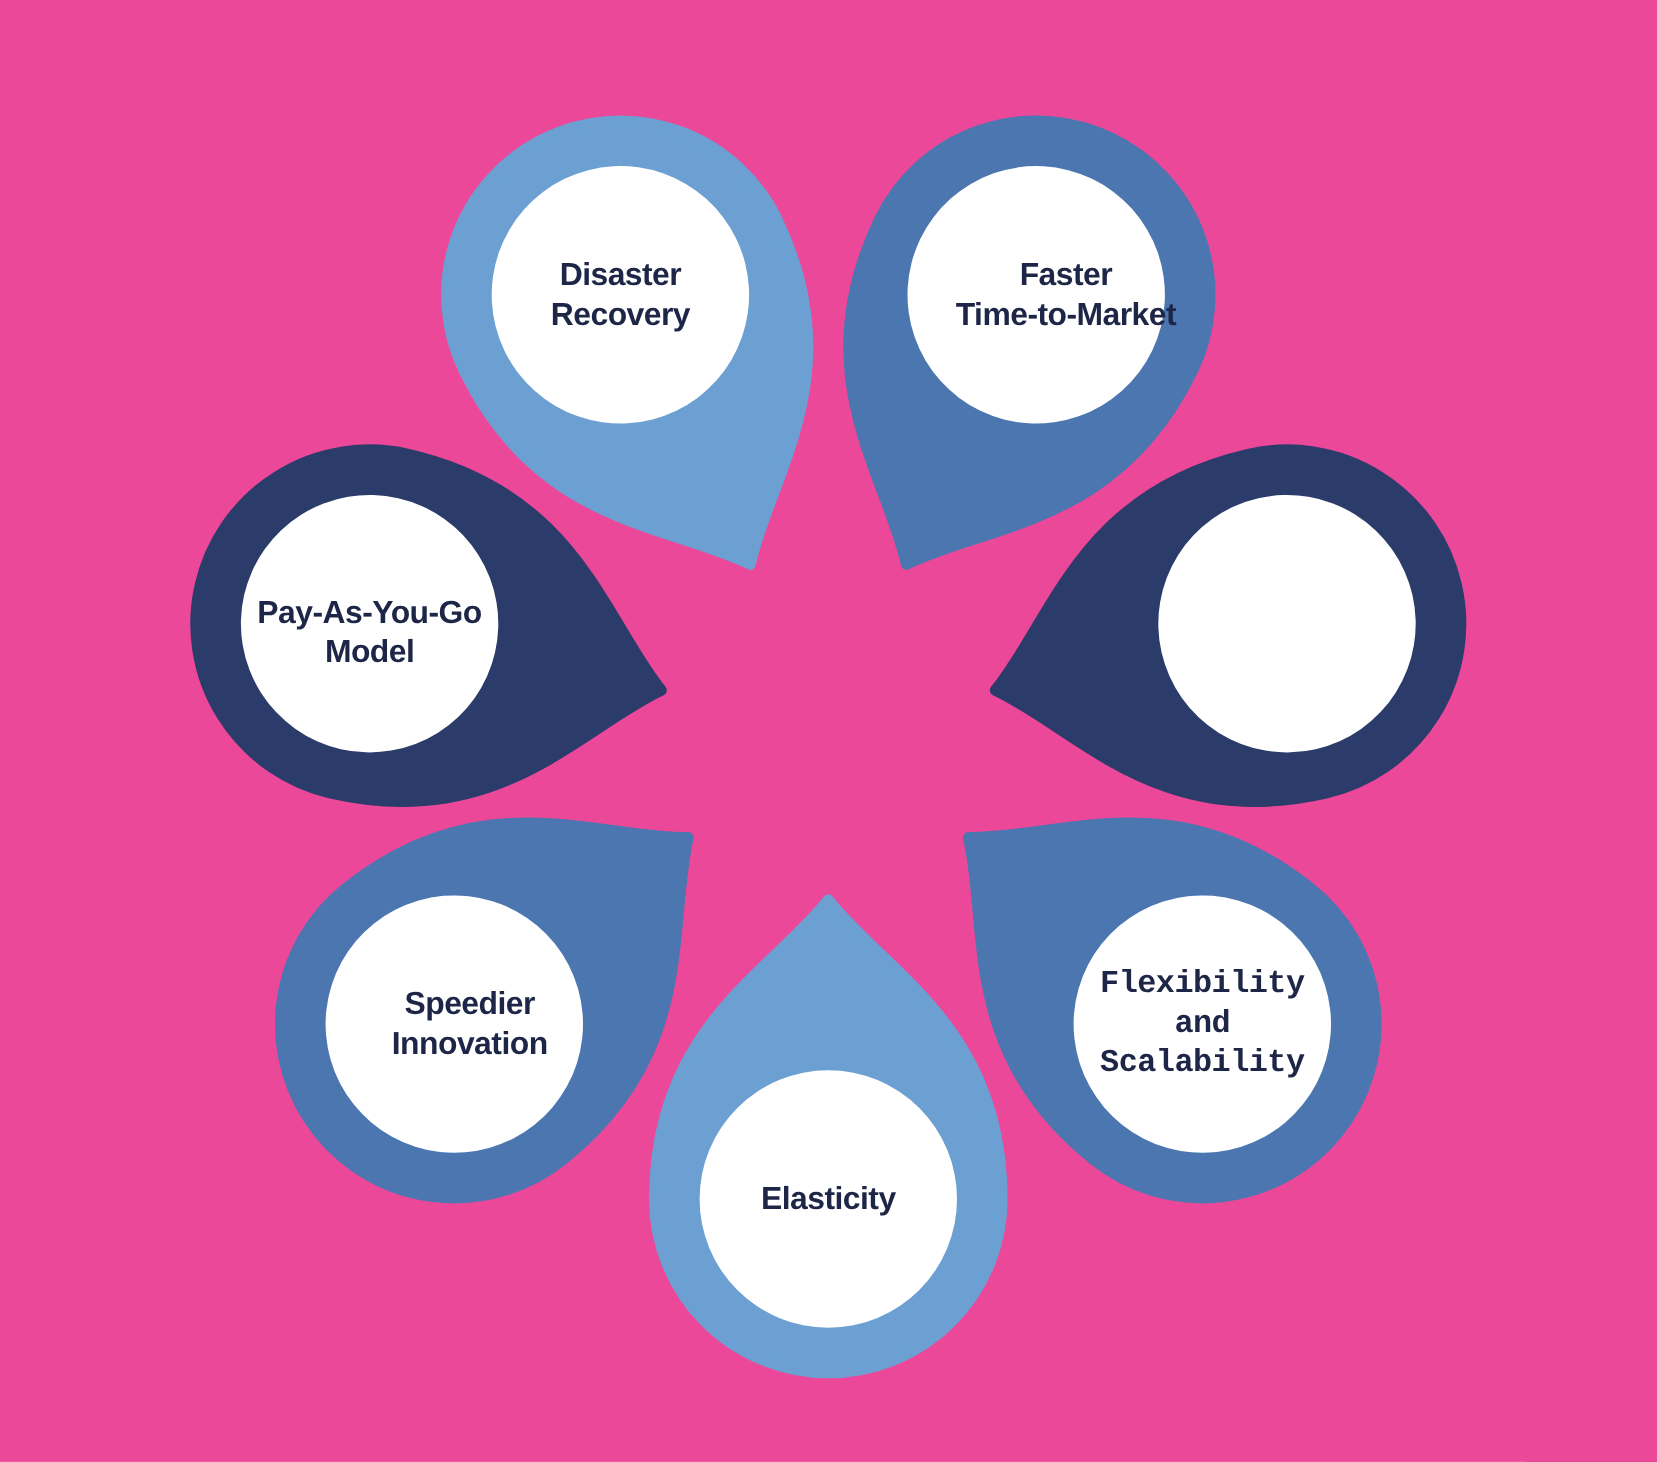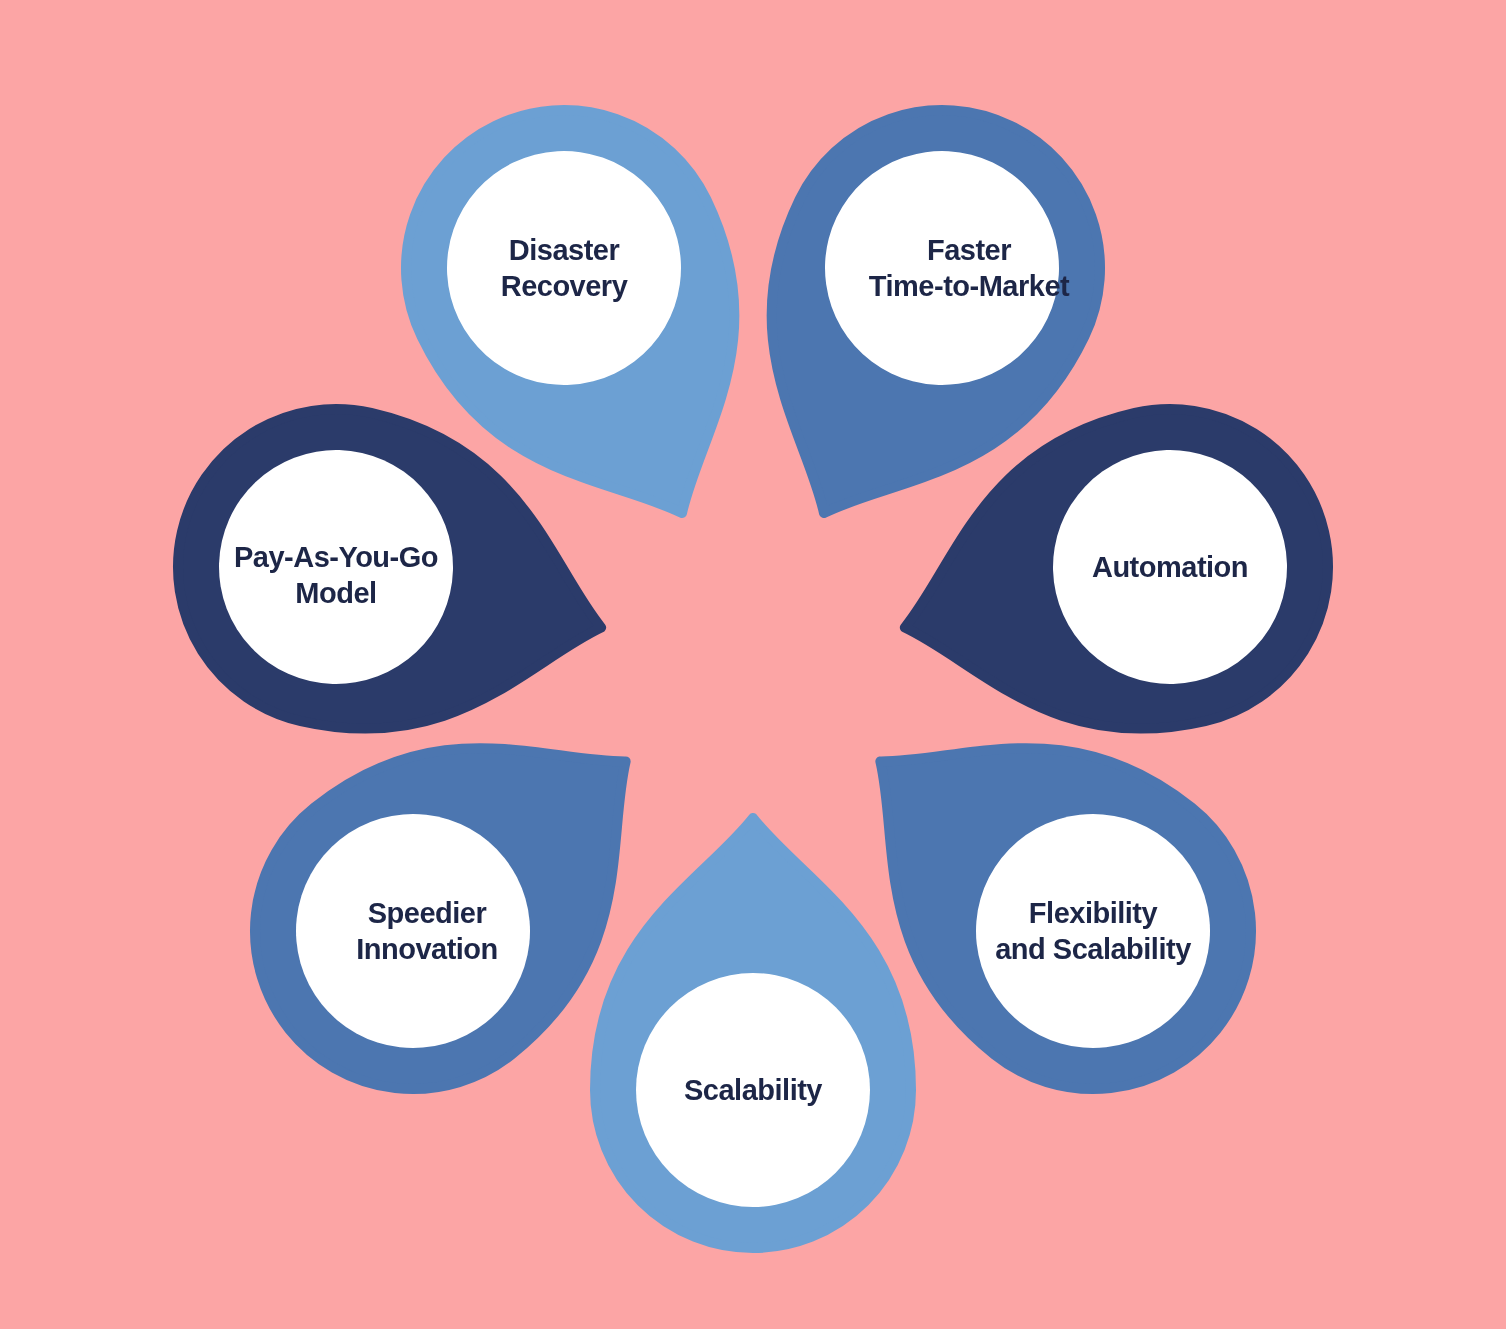--- a/index.html
+++ b/index.html
@@ -4,21 +4,21 @@
 <style>
   html, body {
     margin: 0;
     padding: 0;
     background: #ffffff;
   }
   .stage {
     position: relative;
     width: 1506px;
     height: 1329px;
-    background: #fca5a5;
+    background: #ec4899;
     overflow: hidden;
     font-family: "Liberation Sans", sans-serif;
   }
   .stage svg {
     position: absolute;
     left: 0;
     top: 0;
     display: block;
   }
   .pin-label {
@@ -81,22 +81,21 @@
     <g transform="translate(336,567) rotate(102.86)">
       <use href="#droplet" stroke-linejoin="round" stroke-width="10" fill="#2B3B6A" stroke="#2B3B6A"></use>
       <circle r="117" fill="#ffffff"></circle>
     </g>
   </svg>
 
   <div class="pin-label" style="left:449px;  top:198px;">Disaster
 Recovery</div>
   <div class="pin-label" style="left:854px;  top:198px;">Faster
 Time-to-Market</div>
-  <div class="pin-label" style="left:1055px; top:497px;">Automation</div>
-  <div class="pin-label" style="left:978px;  top:861px;">Flexibility
+  <div class="pin-label" style="left:978px;  top:861px;font-family:Liberation Mono, monospace;">Flexibility
 and Scalability</div>
-  <div class="pin-label" style="left:638px;  top:1020px;">Scalability</div>
+  <div class="pin-label" style="left:638px;  top:1020px;">Elasticity</div>
   <div class="pin-label" style="left:312px;  top:861px;">Speedier
 Innovation</div>
   <div class="pin-label" style="left:221px;  top:505px;">Pay-As-You-Go
 Model</div>
 
 </div>
 
 </body></html>

